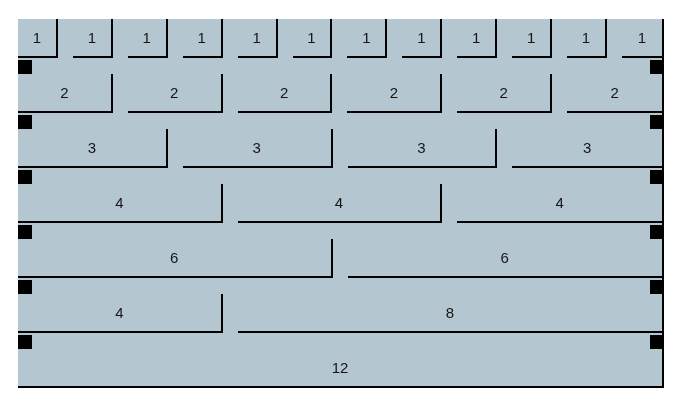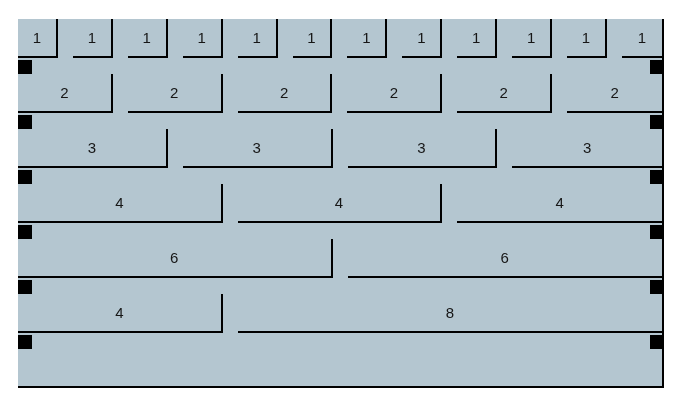--- a/index.html
+++ b/index.html
@@ -190,14 +190,19 @@
           <span class="cell-label">4</span>
         </div>
         <div class="cell no-right" style="width: 424.333px;">
           <span class="cell-label">8</span>
         </div>
       </div>
       <div class="spacer">
         <div class="handle left" style="background: rgb(0, 0, 0);"></div>
         <div class="handle right" style="background: rgb(0, 0, 0);"></div>
       </div>
+      <div class="row last">
+        <div class="cell no-right" style="width: 644px;">
+          <span class="cell-label">12</span>
+        </div>
+      </div>
     </div>
 </div>
 
 </body></html>

